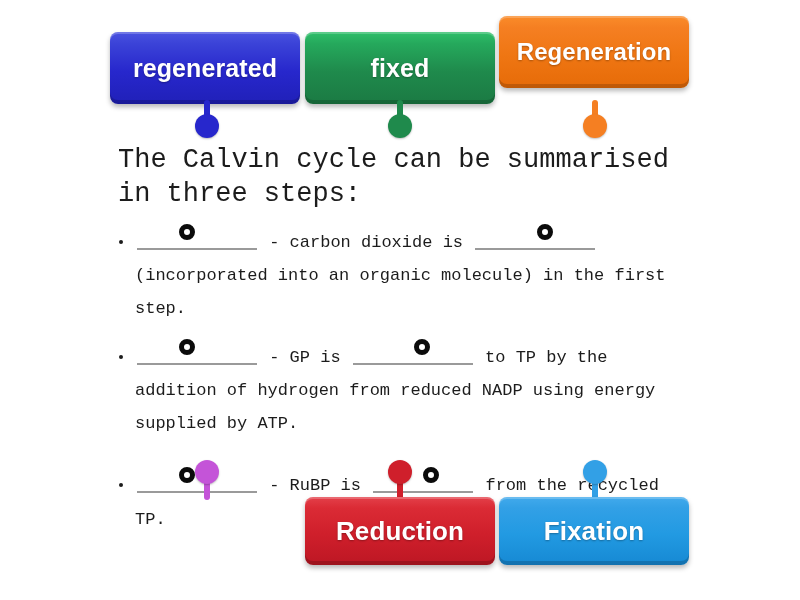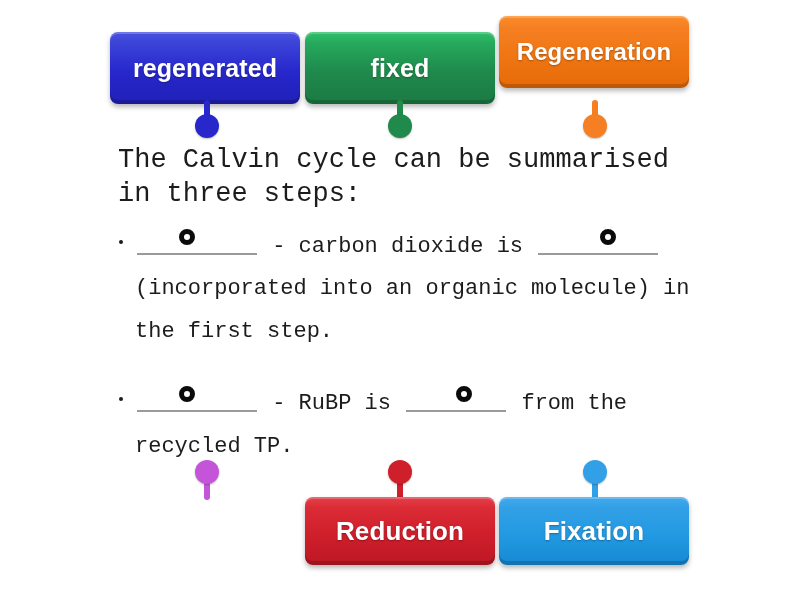--- a/index.html
+++ b/index.html
@@ -129,21 +129,21 @@
   }
 
   .bullets {
     margin: 0;
     padding: 0;
     list-style: none;
   }
   .bullet {
     position: relative;
     padding-left: 17px;
-    font-size: 22px;
+    font-size: 17px;
     line-height: 1.95;
     margin-bottom: 16px;
   }
   .bullet:last-child { margin-bottom: 0; margin-top: 29px; }
   .bullet .dot {
     position: absolute;
     left: 1px;
     top: 14px;
     width: 4px;
     height: 4px;
@@ -216,26 +216,37 @@
         <span class="blank off-left">
           <span class="ring"></span>
         </span>
         <span>- carbon dioxide is</span>
         <span class="blank off-right">
           <span class="ring"></span>
         </span>
         <span>(incorporated into an organic molecule) in the first step.</span>
       </li>
 
-
       <li class="bullet">
         <span class="dot"></span>
         <span class="blank off-left">
           <span class="ring"></span>
         </span>
+        <span>- GP is</span>
+        <span class="blank off-right">
+          <span class="ring"></span>
+        </span>
+        <span>to TP by the addition of hydrogen from reduced NADP using energy supplied by ATP.</span>
+      </li>
+
+      <li class="bullet">
+        <span class="dot"></span>
+        <span class="blank off-left">
+          <span class="ring"></span>
+        </span>
         <span>- RuBP is</span>
         <span class="blank narrow off-right">
           <span class="ring"></span>
         </span>
         <span>from the recycled TP.</span>
       </li>
 
     </ul>
   </div>
 

